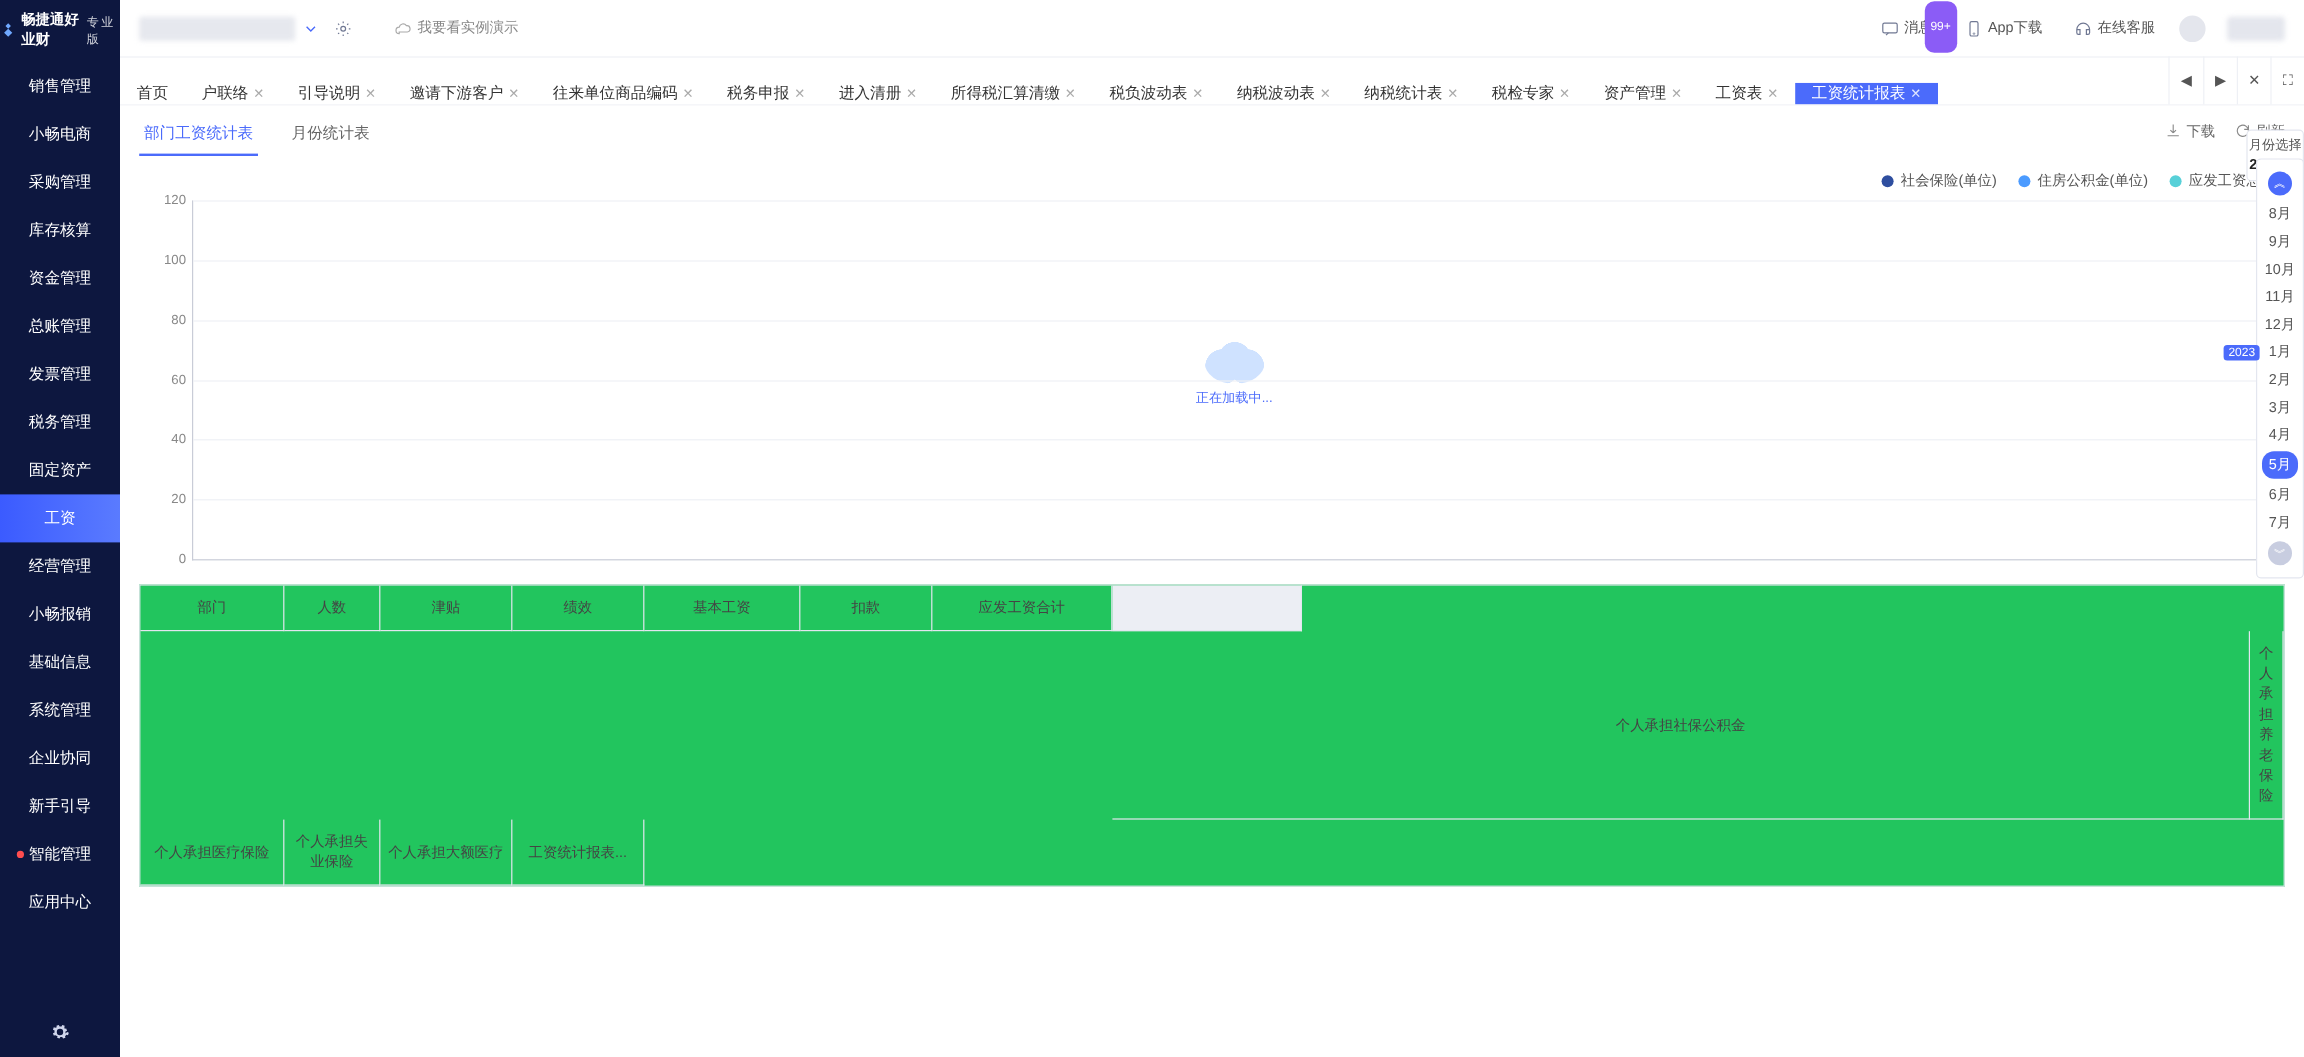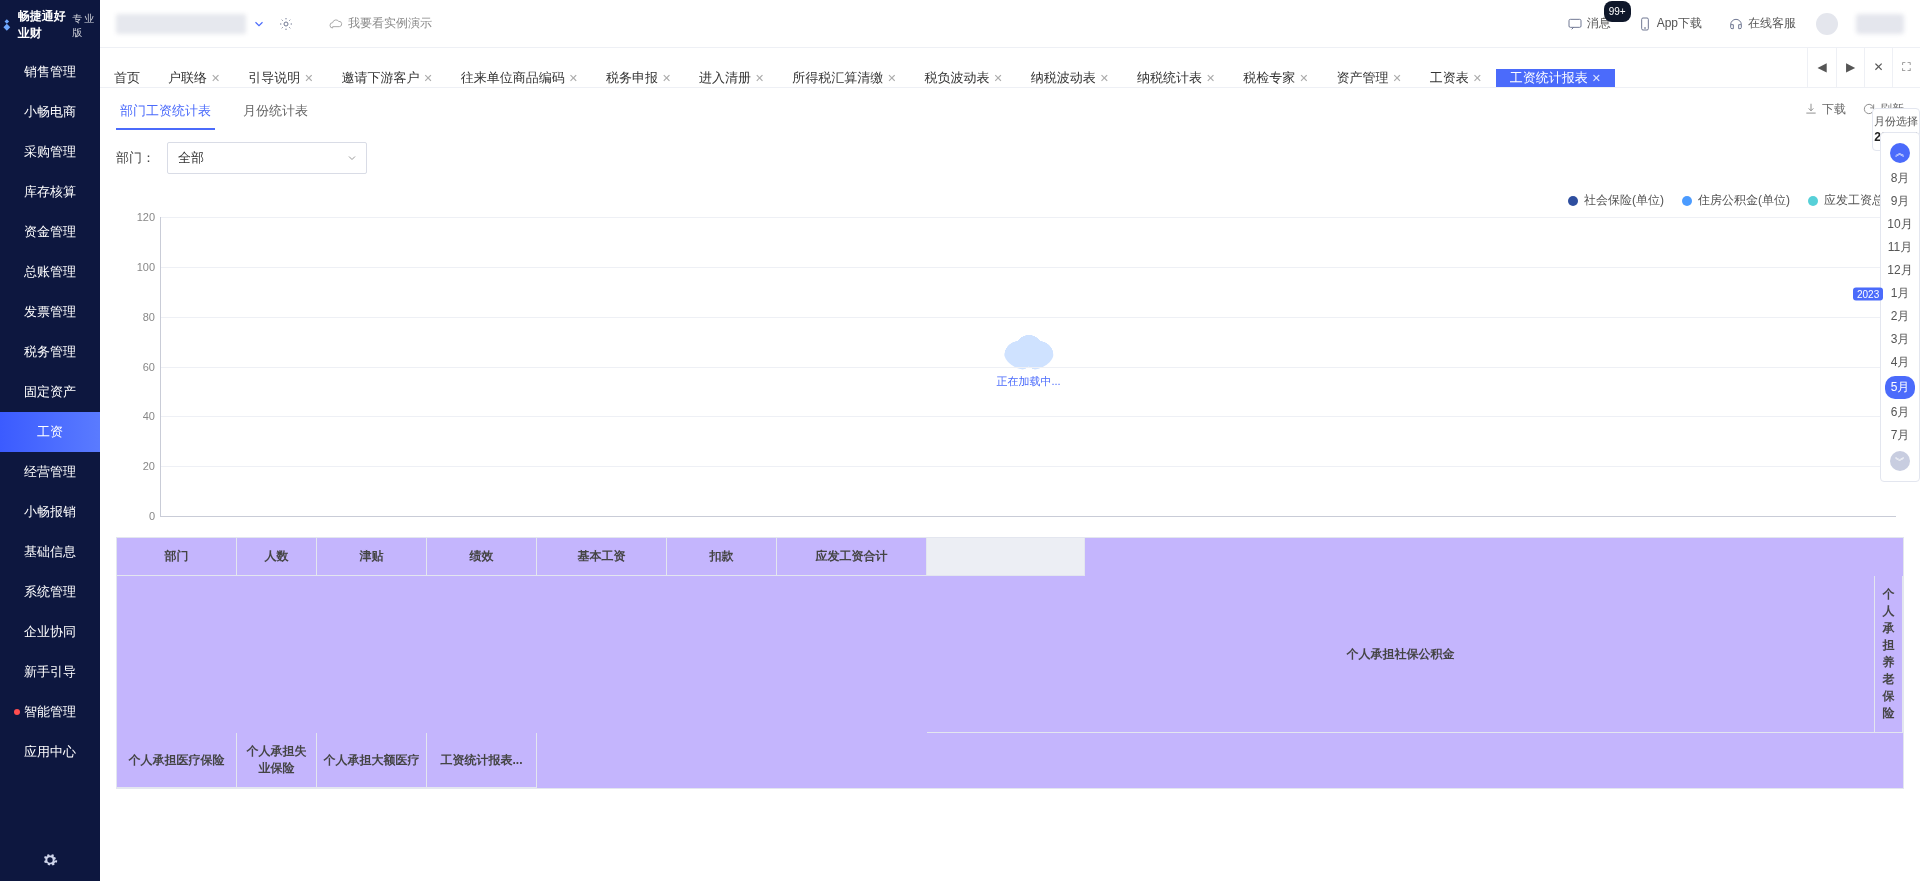--- a/index.html
+++ b/index.html
@@ -27,21 +27,21 @@
   .topbar { height: 48px; display: flex; align-items: center; padding: 0 16px; border-bottom: 1px solid #eef0f5; }
   .org-box { display: flex; align-items: center; gap: 6px; min-width: 200px; }
   .org-name { width: 130px; height: 20px; background: #e6e8ee; border-radius: 2px; filter: blur(2px); }
   .chev { width: 14px; height: 14px; stroke: #4b6bfb; fill: none; }
   .icon-btn svg { width: 16px; height: 16px; fill: none; stroke: #707893; }
   .icon-btn { display: flex; align-items: center; gap: 4px; padding: 4px 6px; cursor: pointer; color: #555; }
   .demo-link { display: flex; align-items: center; gap: 4px; color: #888; cursor: pointer; margin-left: 12px; }
   .demo-link svg { width: 16px; height: 16px; stroke: #aaa; fill: none; }
   .top-right { margin-left: auto; display: flex; align-items: center; gap: 14px; color: #555; }
   .msg-wrap { position: relative; }
-  .badge { position: absolute; top: -10px; right: -14px; background: #0f172a; color: #fff; font-size: 10px; padding: 5px 5px; border-radius: 8px; }
+  .badge { position: absolute; top: -10px; right: -14px; background: #8b5cf6; color: #fff; font-size: 10px; padding: 16px 5px; border-radius: 8px; }
   .avatar-ph { width: 48px; height: 20px; background: #e4e6ed; border-radius: 3px; filter: blur(2px); margin-left: 4px; }
   .avatar-ic { width: 22px; height: 22px; border-radius: 50%; background: #e4e6ed; display:inline-block;}
 
   
   .tabs-row { height: 40px; display: flex; align-items: flex-end; border-bottom: 1px solid #eef0f5; }
   .tabs-scroll { display: flex; align-items: center; overflow: hidden; flex: 1; }
   .tab { display: flex; align-items: center; gap: 4px; padding: 0 14px; font-size: 13px; color: #333; cursor: pointer; white-space: nowrap; height: 100%; }
   .tab .x { color: #aaa; font-size: 11px; }
   .tab.active { background: #4b6bfb; color: #fff; }
   .tab.active .x { color: #dfe6ff; }
@@ -71,21 +71,21 @@
   .legend .swatch { width: 10px; height: 10px; border-radius: 50%; }
   .chart { position: relative; height: 300px; border-left: 1px solid #c9ccd7; border-bottom: 1px solid #c9ccd7; margin-left: 44px; margin-right: 8px; }
   .grid-line { position: absolute; left: 0; right: 0; border-top: 1px solid #eef0f5; }
   .y-tick { position: absolute; left: -40px; width: 34px; text-align: right; font-size: 11px; color: #888; transform: translateY(-50%); }
   .x-tick { text-align: center; font-size: 11px; color: #888; padding-top: 4px; }
   .loading { position: absolute; left: 50%; top: 50%; transform: translate(-50%,-60%); text-align: center; color: #4b6bfb; font-size: 11px; }
   .loading .cloud { width: 50px; height: 36px; margin: 0 auto 4px; background: radial-gradient(circle at 30% 60%, #cfe2ff 35%, transparent 36%), radial-gradient(circle at 70% 60%, #cfe2ff 35%, transparent 36%), radial-gradient(circle at 50% 40%, #cfe2ff 40%, transparent 41%); border-radius: 50%; }
 
   
   .tbl-wrap { padding: 20px 16px 12px; }
-  .tbl { display: grid; grid-template-columns: 120px 80px 110px 110px 130px 110px 150px repeat(6, 1fr) 28px; border: 1px solid #e3e6ef; font-size: 12px; color: #444; background: #c4b5fd; font-weight: bold; }
+  .tbl { display: grid; grid-template-columns: 120px 80px 110px 110px 130px 110px 150px repeat(6, 1fr) 28px; border: 1px solid #e3e6ef; font-size: 12px; color: #444; background: #22c55e; }
   .tbl .cell { border-right: 1px solid #e3e6ef; border-bottom: 1px solid #e3e6ef; padding: 10px 6px; text-align: center; display: flex; align-items: center; justify-content: center; }
   .tbl .group-head { grid-column: 8 / span 6; }
   .tbl .row1 { grid-row: 1 / span 2; }
   .tbl .scroll-col { grid-row: 1 / span 2; background: #eceef4; }
 
   
   .month-panel { position: absolute; right: 0; top: 88px; width: 48px; background: #fff; border: 1px solid #e3e6ef; z-index: 5; display: flex; flex-direction: column; align-items: center; padding: 6px 0; border-radius: 4px; }
   .month-panel.shift { top: 132px; width: 40px; }
   .month-title { font-size: 11px; color: #555; text-align: center; line-height: 1.2; }
   .month-cur   { font-weight: 700; color: #222; margin-top: 2px; }
@@ -308,29 +308,20 @@
           </span>
           <span class="ibtn">
             <svg viewBox="0 0 24 24">
                 <path d="M20 12a8 8 0 10-2.3 5.6M20 4v6h-6" stroke-width="1.6"></path>
               </svg>
             <span>刷新</span>
           </span>
         </div>
       </div>
 
-      <div class="filter-row">
-        <span class="filter-label">部门：</span>
-        <div class="select">
-          <span>全部</span>
-          <svg class="caret" viewBox="0 0 24 24">
-              <path d="M6 9l6 6 6-6" stroke-width="2"></path>
-            </svg>
-        </div>
-      </div>
 
       <div class="chart-wrap">
         <div class="legend" id="legend">
             <span class="item">
               <span class="swatch" style="background: rgb(46, 78, 159);"></span>
               <span>社会保险(单位)</span>
             </span>
             <span class="item">
               <span class="swatch" style="background: rgb(75, 155, 255);"></span>
               <span>住房公积金(单位)</span>

